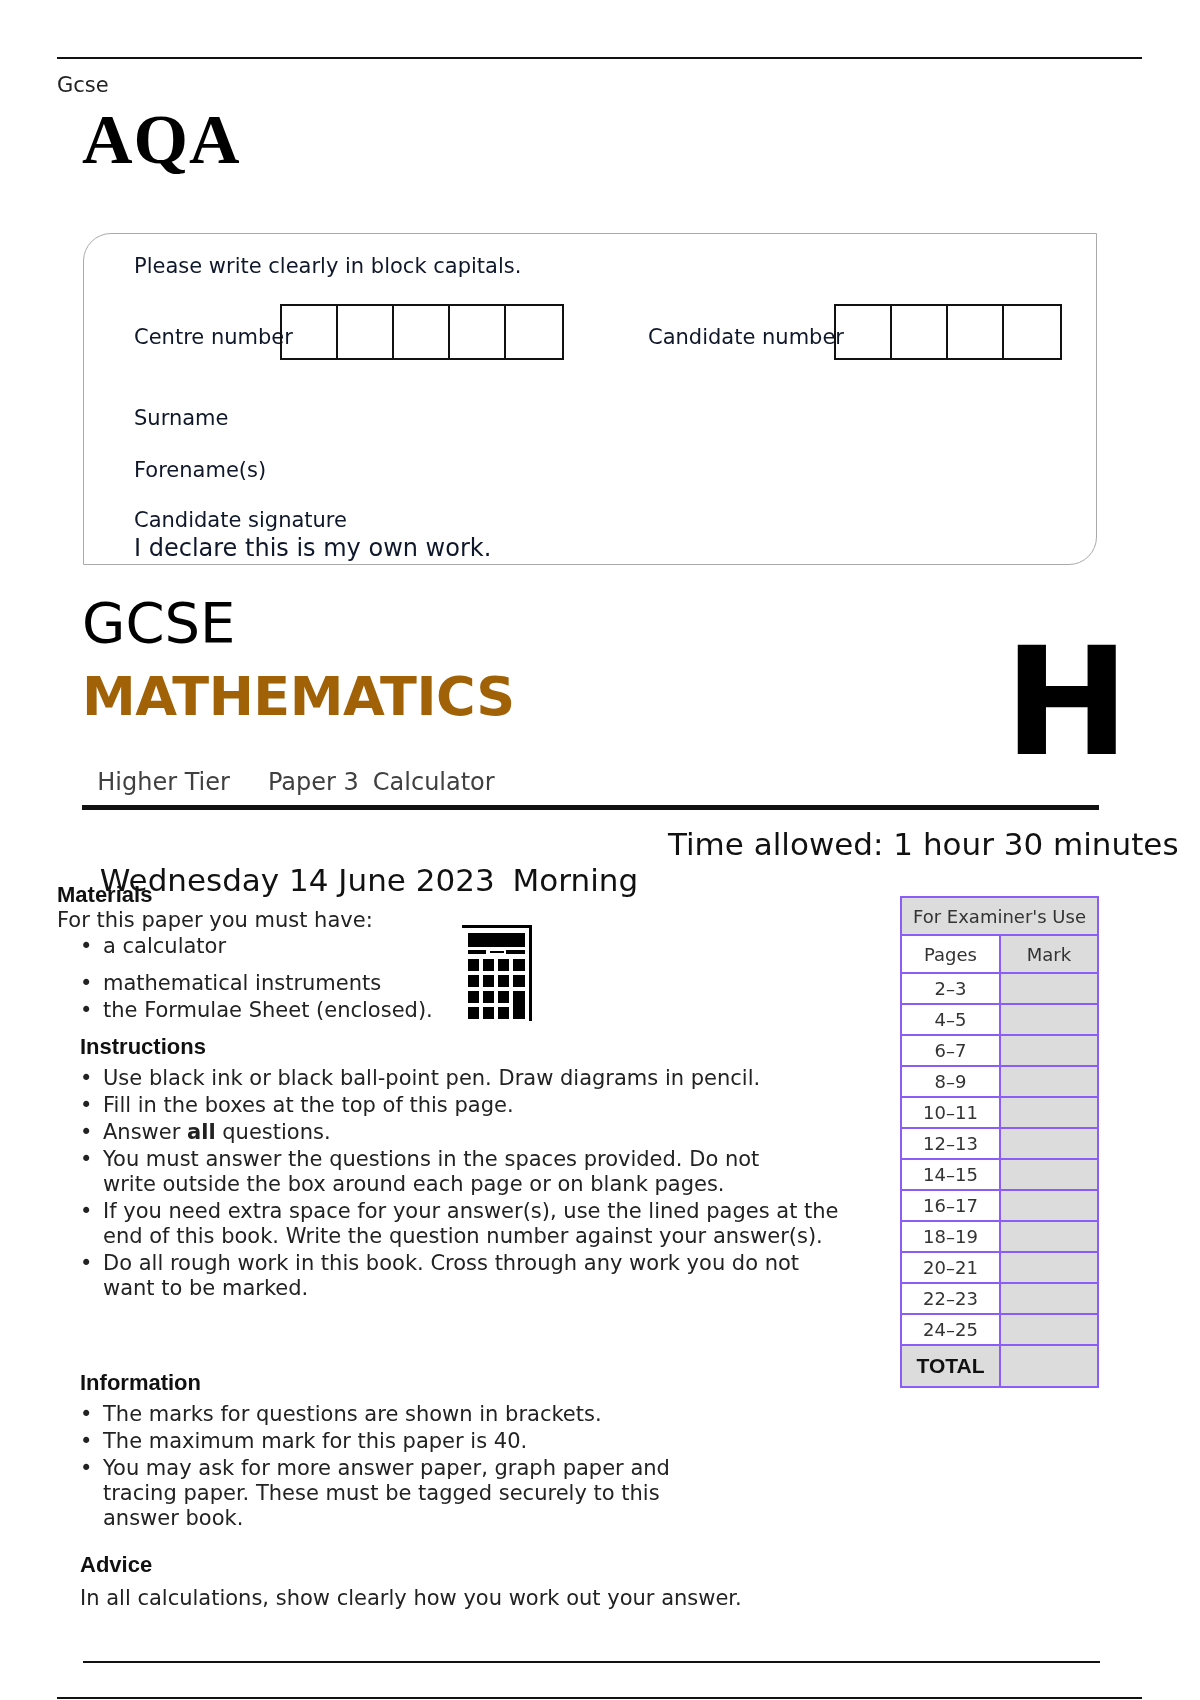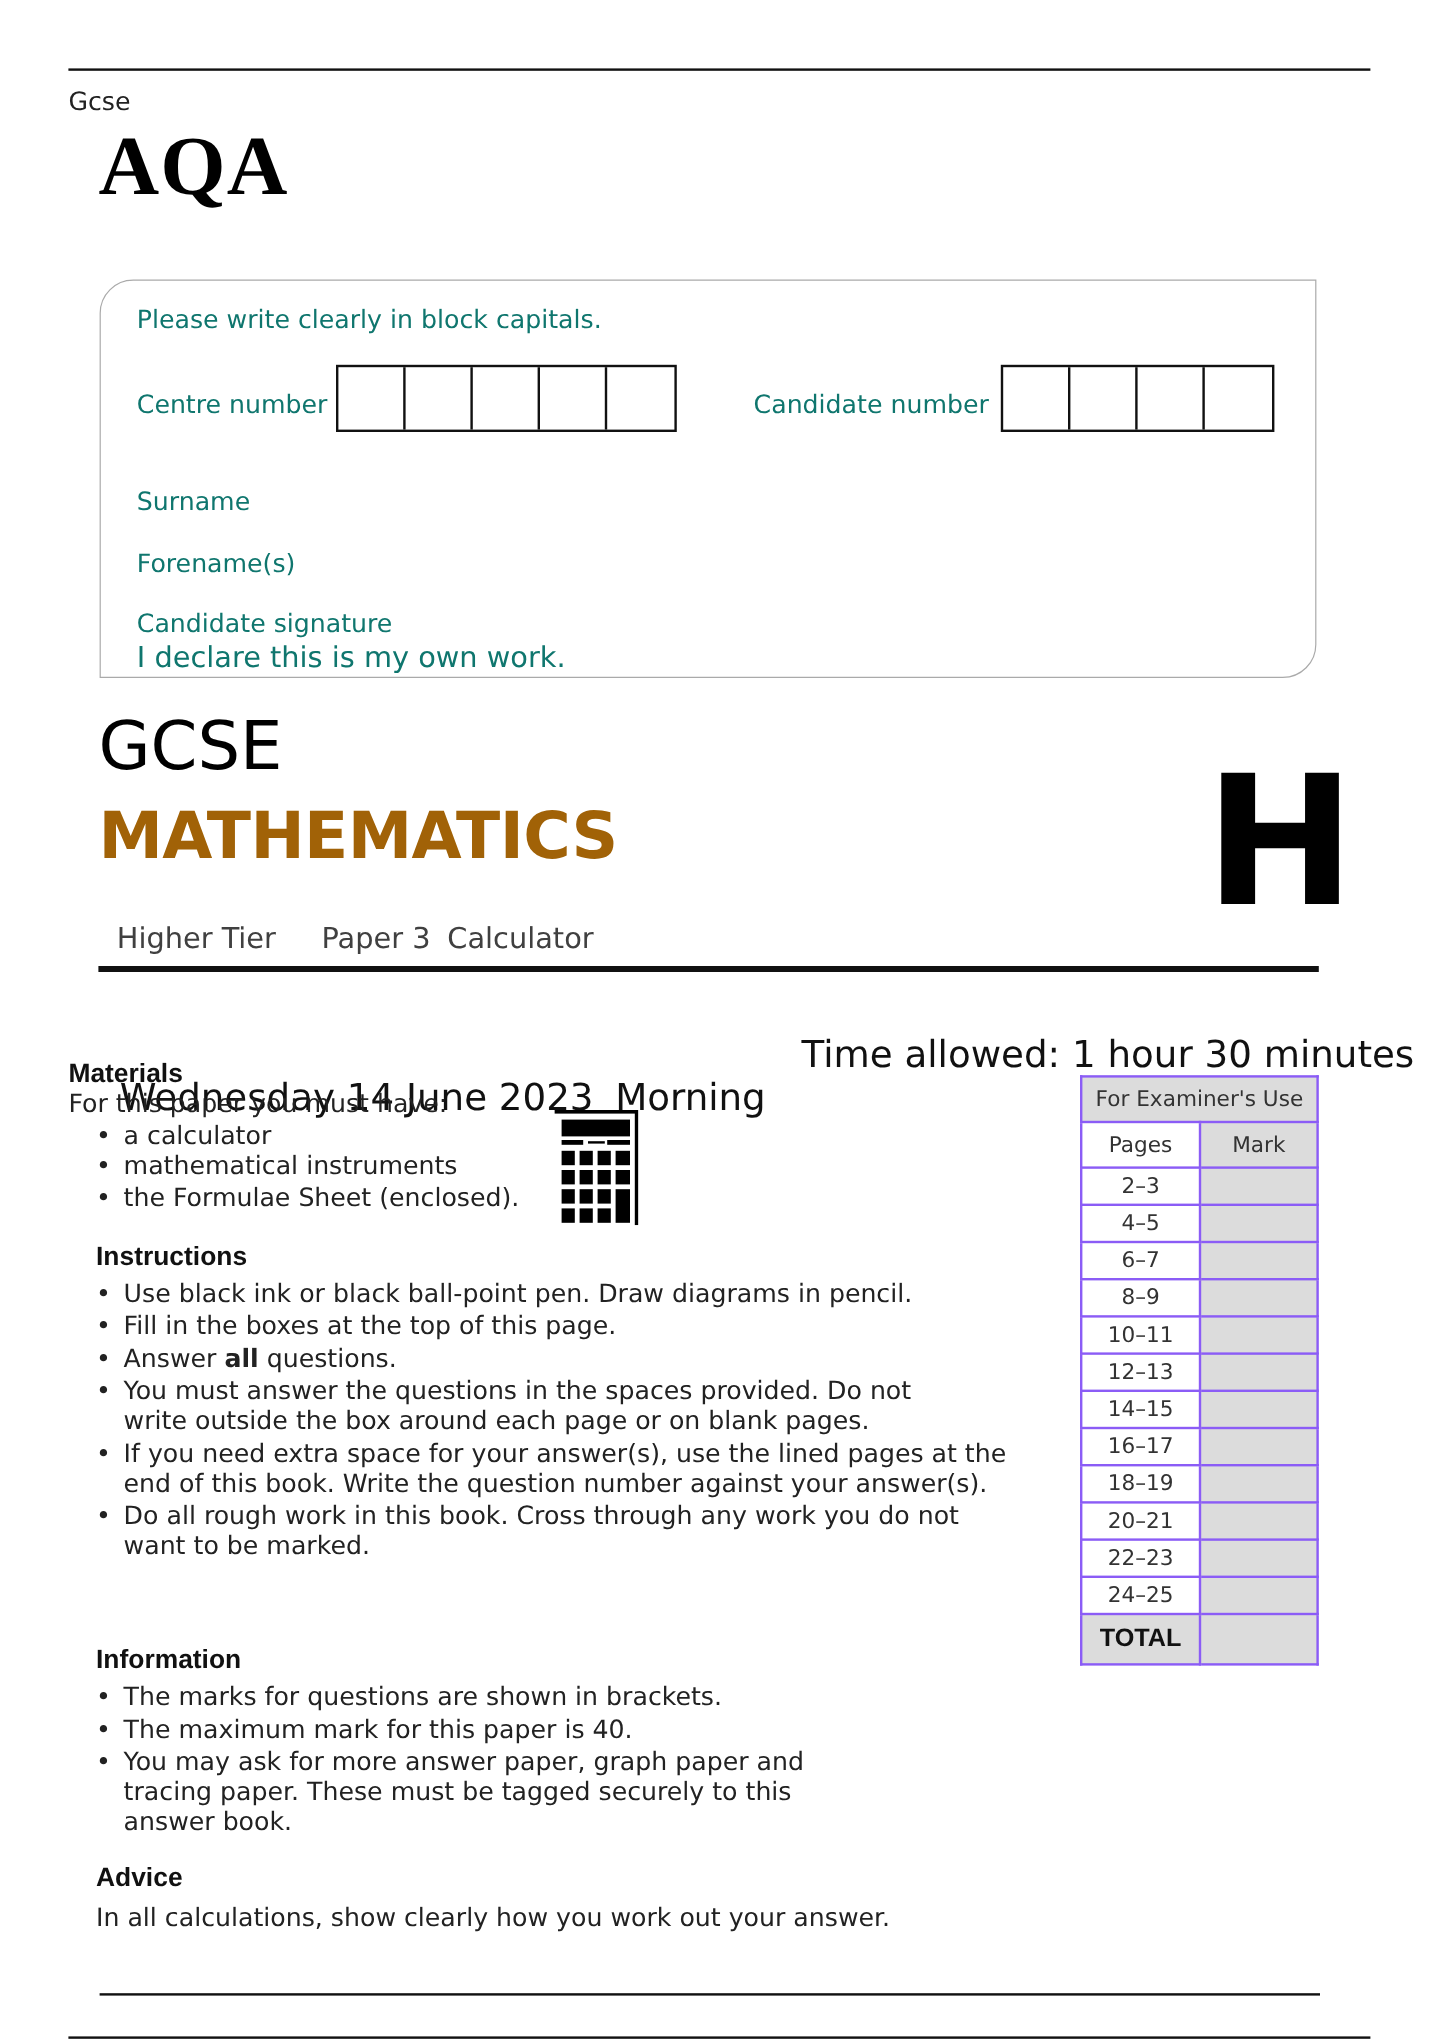--- a/index.html
+++ b/index.html
@@ -2,29 +2,29 @@
 <html><head>
 <meta charset="utf-8">
 <style>
   html, body { margin:0; padding:0; background:#fff; }
   body { width:1200px; height:1700px; position:relative; overflow:hidden; font-family:"DejaVu Sans", sans-serif; color:#111; }
   .abs { position:absolute; }
   .rule { position:absolute; background:#111; }
   .small-label { font-size:21px; color:#222; }
   .logo { font-family:"Liberation Serif", serif; font-weight:bold; font-size:70px; letter-spacing:1px; color:#000; }
   .form-box { position:absolute; left:83px; top:233px; width:1014px; height:332px; border:1.5px solid #aaa; border-radius:28px 0 28px 0; box-sizing:border-box; }
-  .form-text { position:absolute; font-size:21px; color:#0f766e; }
+  .form-text { position:absolute; font-size:21px; color:#0f172a;margin-left:20px; }
   .digit-row { position:absolute; display:flex; height:56px; border:2px solid #111; box-sizing:border-box; }
   .digit { width:56px; height:100%; border-right:2px solid #111; box-sizing:border-box; }
   .digit:last-child { border-right:none; }
   .gcse { font-size:56px; font-weight:normal; color:#000; }
   .maths { font-size:54px; font-weight:bold; color:#a16207; letter-spacing:-0.5px; }
   .tier { font-size:24px; color:#404040; }
   .bigH { font-size:150px; font-weight:bold; color:#000; line-height:1; }
-  .date { font-size:31px; color:#111;margin-top:35px; }
+  .date { font-size:31px; color:#111; }
   .sec-head { font-family:"Liberation Sans", sans-serif; font-weight:bold; font-size:22px; color:#111; }
   .body-text { font-size:21px; color:#222; line-height:25px; }
   ul.bul { list-style:none; margin:0; padding:0; }
   ul.bul li { position:relative; padding-left:23px; font-size:21px; line-height:25px; color:#222; margin-bottom:2px; }
   ul.bul li::before { content:"•"; position:absolute; left:0; top:0; }
   table.exam { position:absolute; left:900px; top:896px; width:199px; border-collapse:collapse; font-size:18px; }
   table.exam td { border:2px solid #8b5cf6; height:29px; text-align:center; color:#333; padding:0; }
   table.exam td.hdr { background:#dcdcdc; height:36px; font-size:18px; }
   table.exam td.mark { background:#dcdcdc; }
   table.exam td.sub { height:36px; }
@@ -76,21 +76,21 @@
 <div class="rule" style="left:82px; top:805px; width:1017px; height:5px;"></div>
 
 <div class="abs date" style="left:80px; top:826px; white-space:pre;">
   <span>Wednesday 14 June 2023</span><span style="display:inline-block; width:18px;"></span><span>Morning</span>
 </div>
 <div class="abs date" style="left:668px; top:826px;">Time allowed: 1 hour 30 minutes</div>
 
 <div class="abs sec-head" style="left:57px; top:882px;">Materials</div>
 <div class="abs body-text" style="left:57px; top:908px;">For this paper you must have:</div>
 <ul class="bul abs" style="left:80px; top:934px; width:400px;">
-  <li style="margin-bottom:0;">a calculator</li>
+  <li style="margin-bottom:12px;">a calculator</li>
   <li style="margin-bottom:2px;">mathematical instruments</li>
   <li>the Formulae Sheet (enclosed).</li>
 </ul>
 
 <svg class="calc" viewBox="0 0 70 96">
   <rect x="0" y="0" width="68" height="3" fill="#000"></rect>
   <rect x="67" y="0" width="3" height="96" fill="#000"></rect>
   <rect x="6" y="8" width="57" height="14" fill="#000"></rect>
   <rect x="6" y="25" width="18" height="4" fill="#000"></rect>
   <rect x="28" y="26" width="14" height="2" fill="#000"></rect>

